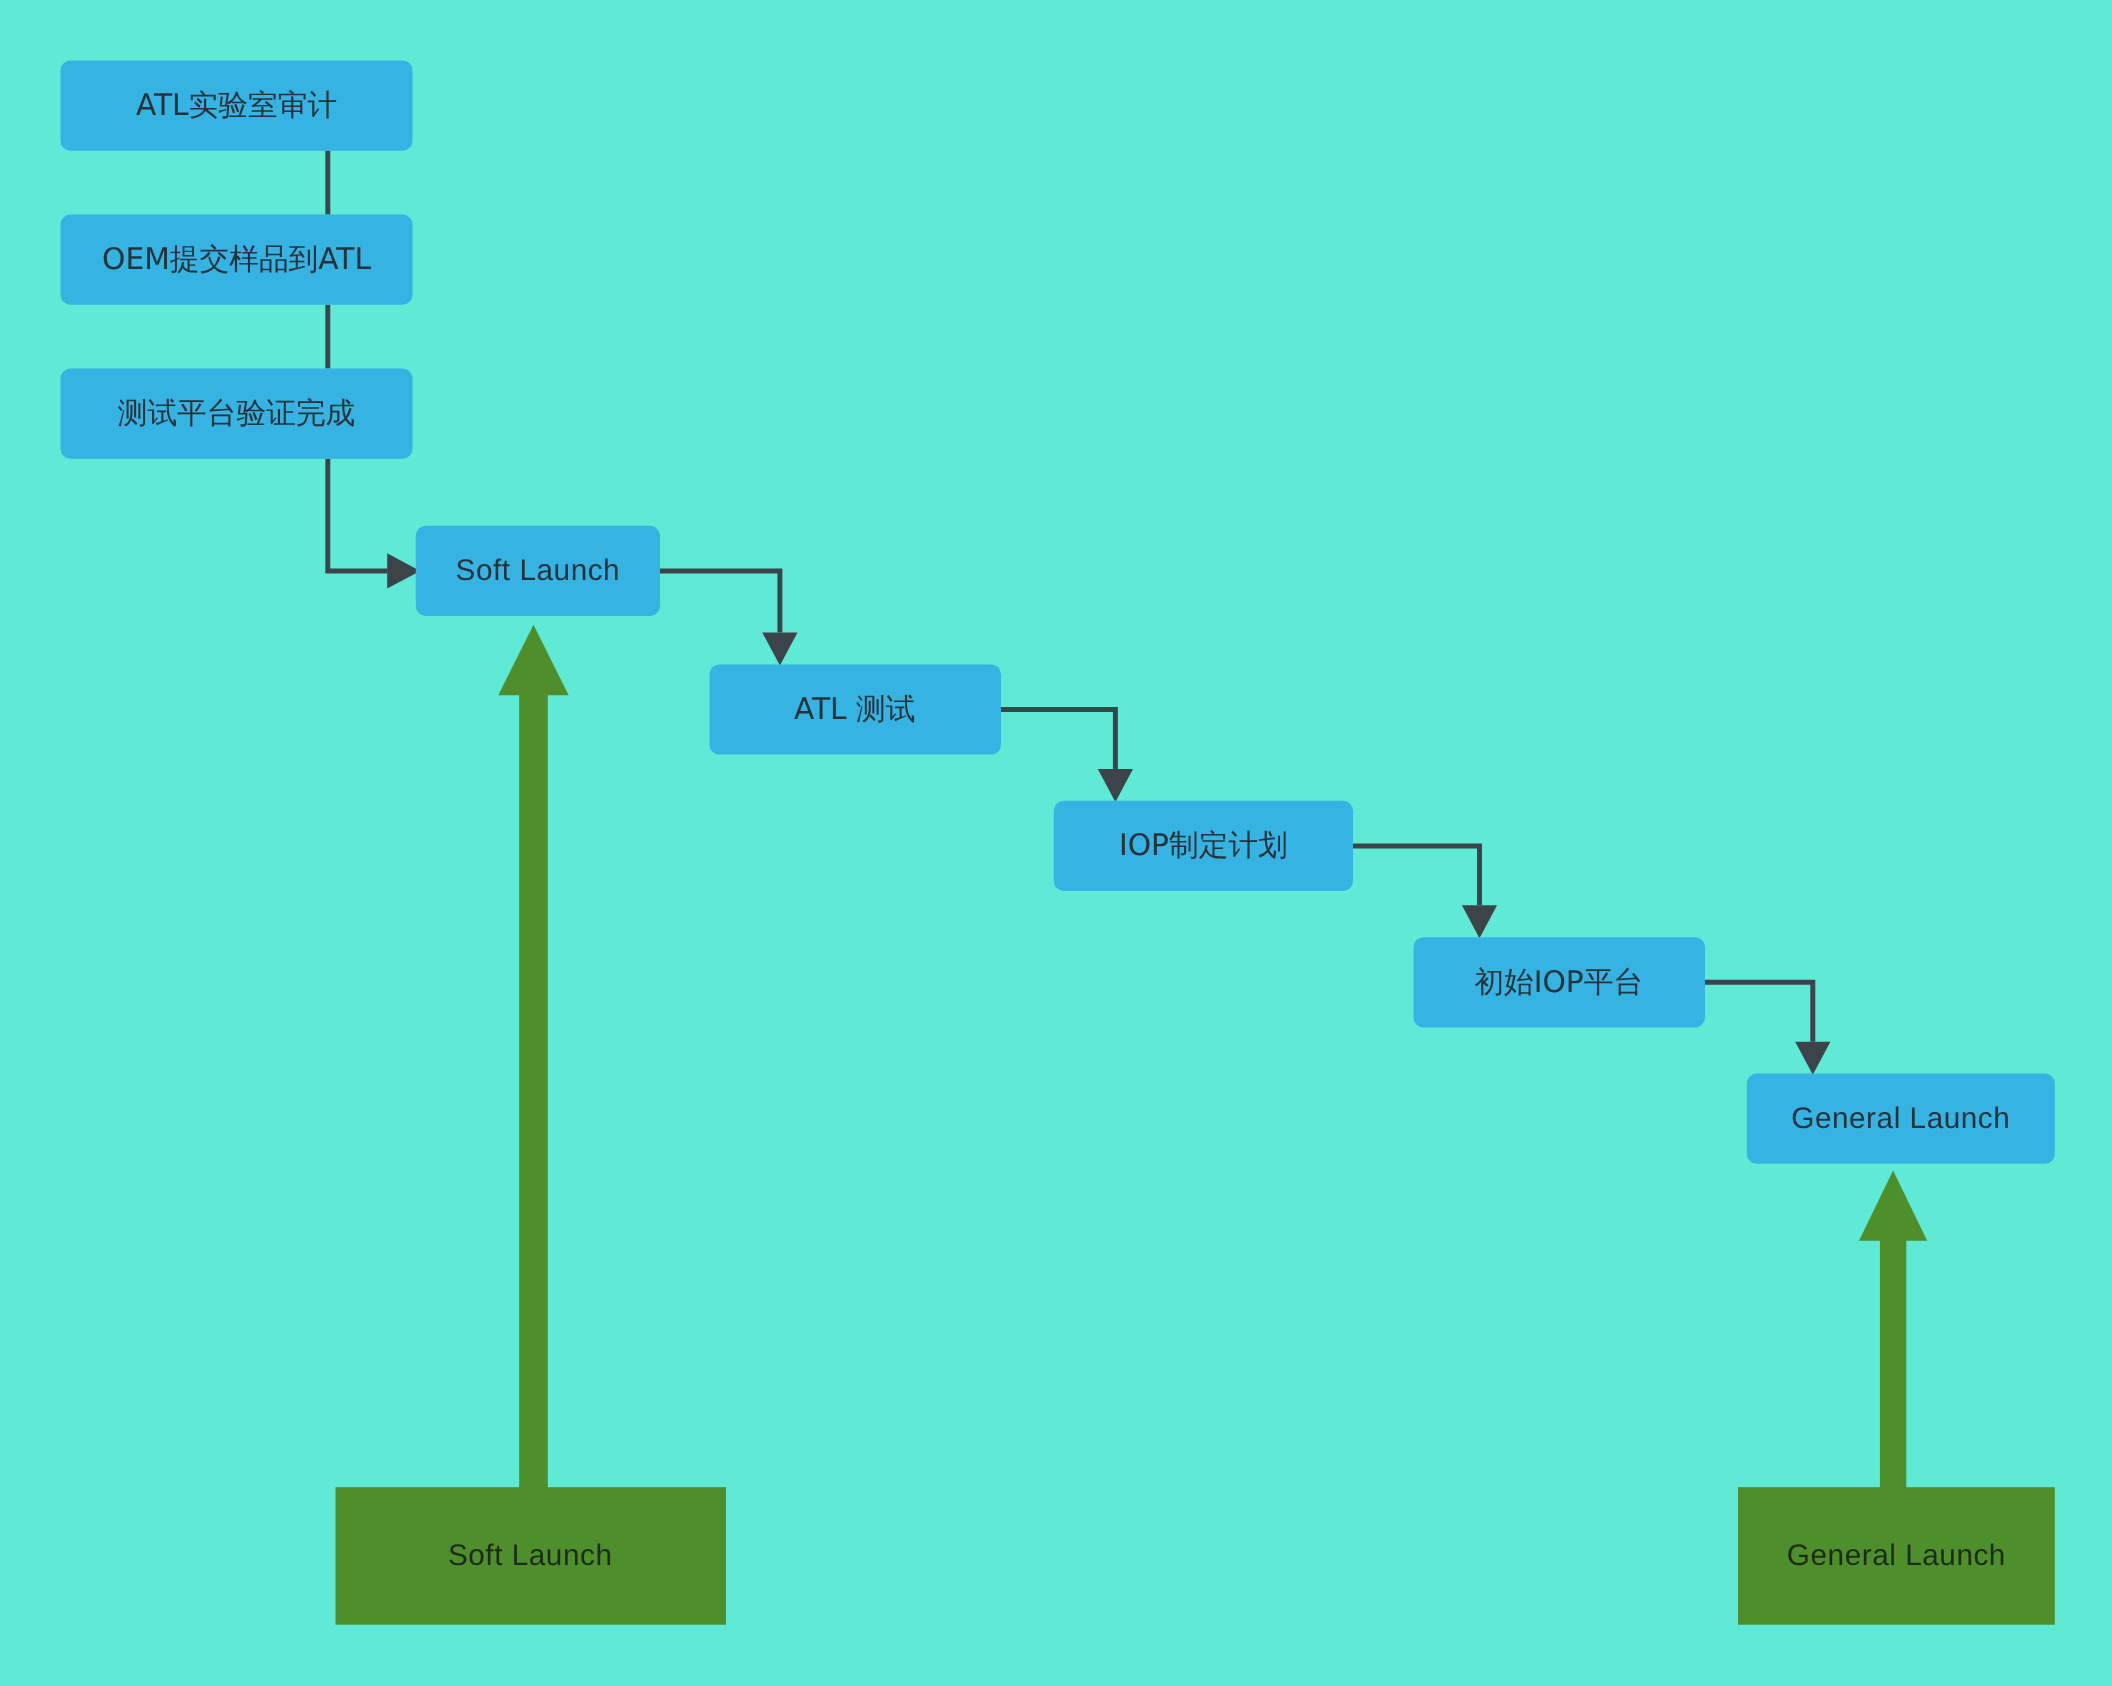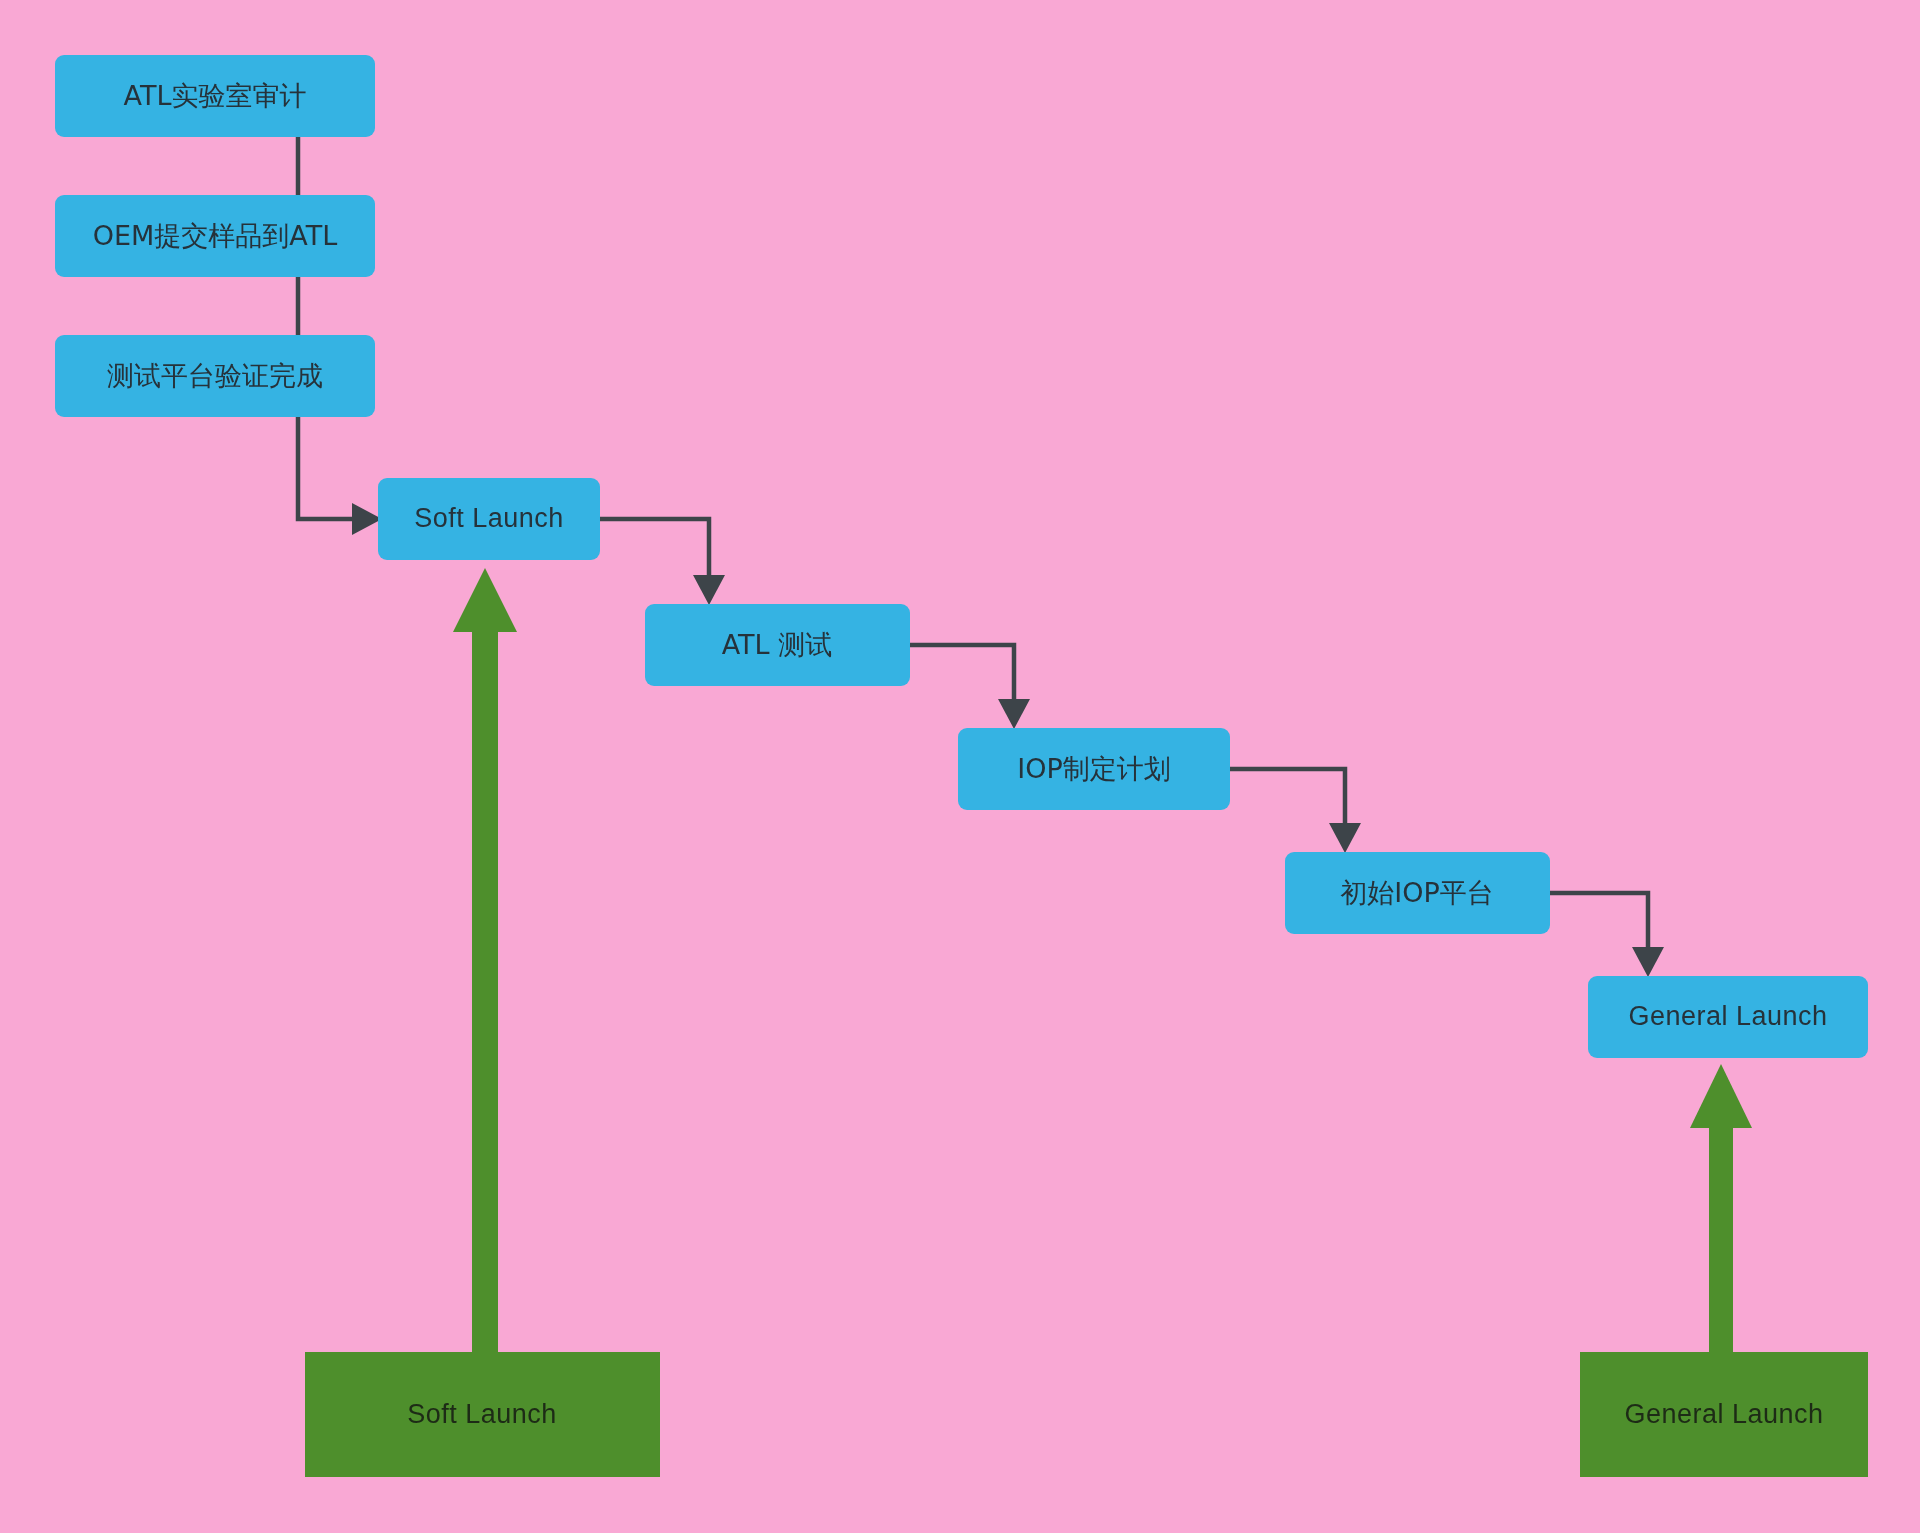--- a/index.html
+++ b/index.html
@@ -8,21 +8,21 @@
     padding: 0;
     background: #ffffff;
   }
   body {
     font-family: "Liberation Sans", "DejaVu Sans", sans-serif;
   }
   #diagram-root {
     position: relative;
     width: 1920px;
     height: 1533px;
-    background: #f9a8d4;
+    background: #5eead4;
     overflow: hidden;
   }
   #flow-svg {
     position: absolute;
     left: 0;
     top: 0;
     width: 1920px;
     height: 1533px;
     display: block;
   }

